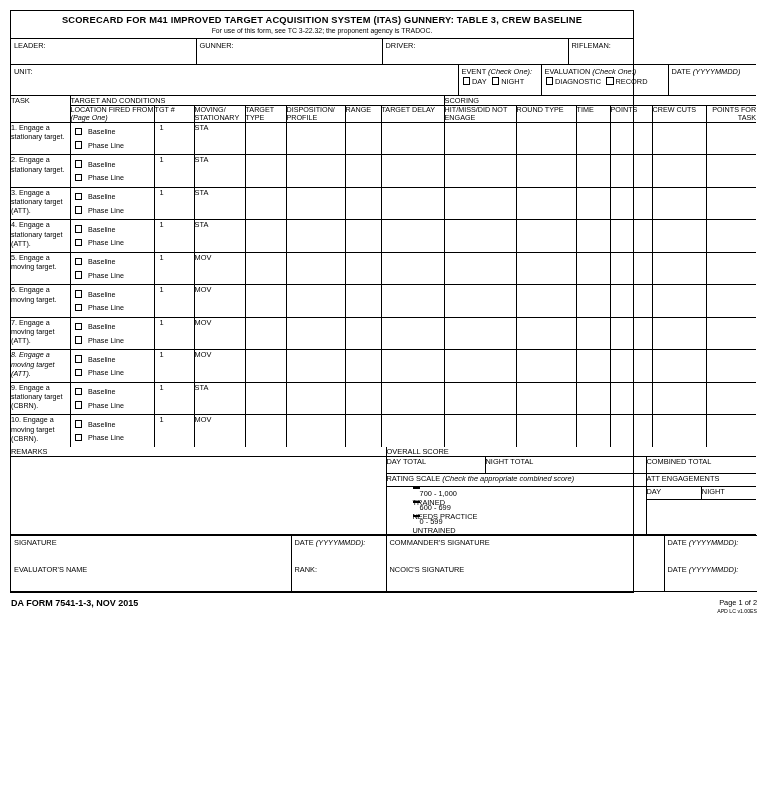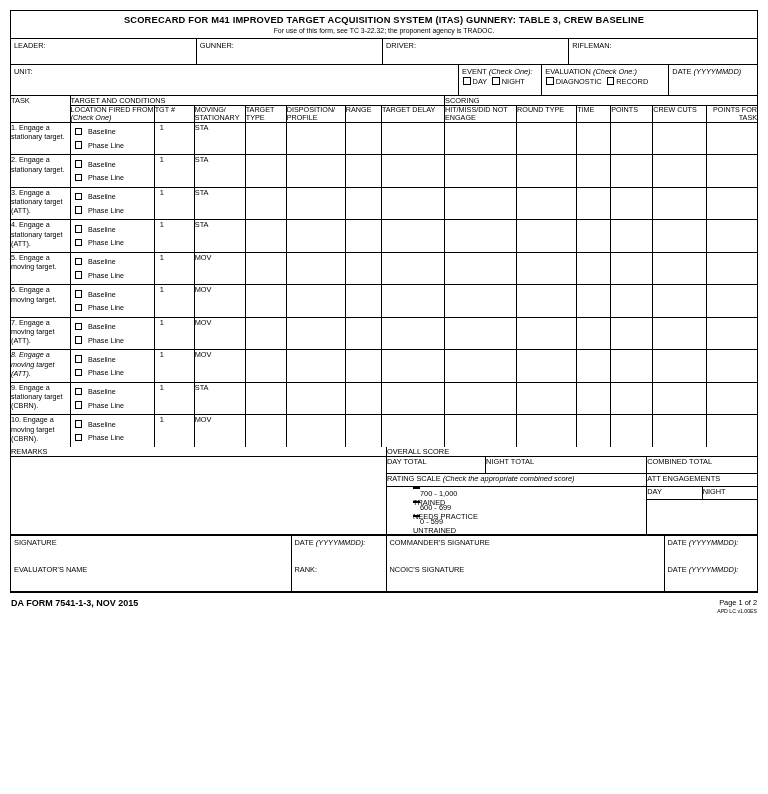--- a/index.html
+++ b/index.html
@@ -18,21 +18,21 @@
   .page {
     position: relative;
     width: 768px;
     height: 794px;
     box-sizing: border-box;
     padding: 10px 10px 0 10px;
   }
   .form {
     border: 1.6px solid #000;
     box-sizing: border-box;
-    width: 748px;
+    width: 624px;
   }
   
   table.grid {
     border-collapse: collapse;
     table-layout: fixed;
     width: 100%;
   }
   table.grid td, table.grid th {
     border: 0.8px solid #000;
     padding: 0;
@@ -231,21 +231,21 @@
       <tbody>
           <tr>
         <td rowspan="2" class="cc" style="border-left:none;border-top:none">TASK</td>
         <td colspan="7" class="hdr-grp" style="border-top:none">TARGET AND CONDITIONS</td>
         <td colspan="6" class="hdr-grp" style="border-top:none;border-right:none">SCORING</td>
       </tr>
 
       <tr>
         <td class="hdr-cell">
           <span>LOCATION FIRED FROM</span>
-          <span class="ital">(Check One)</span>
+          <span class="ital">(Page One)</span>
         </td>
         <td class="hdr-cell ctr">TGT #</td>
         <td class="hdr-cell ctr">MOVING/ STATIONARY</td>
         <td class="hdr-cell ctr">TARGET TYPE</td>
         <td class="hdr-cell ctr">DISPOSITION/ PROFILE</td>
         <td class="hdr-cell ctr">RANGE</td>
         <td class="hdr-cell ctr">TARGET DELAY</td>
         <td class="hdr-cell">HIT/MISS/DID NOT ENGAGE</td>
         <td class="hdr-cell ctr">ROUND TYPE</td>
         <td class="hdr-cell ctr">TIME</td>

